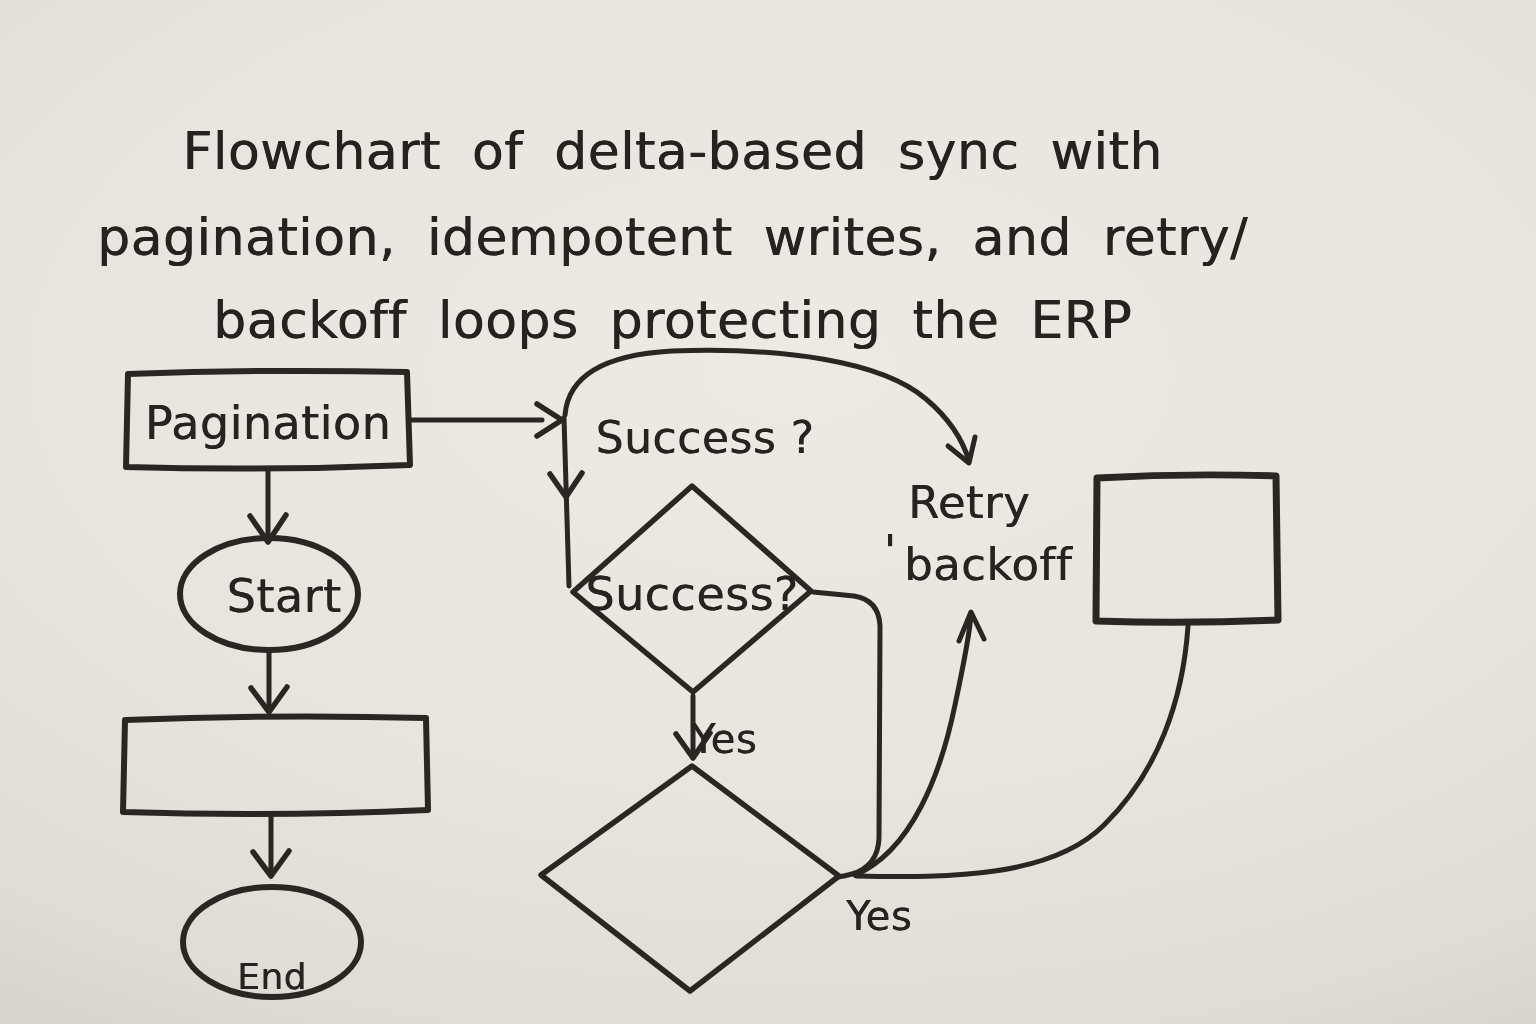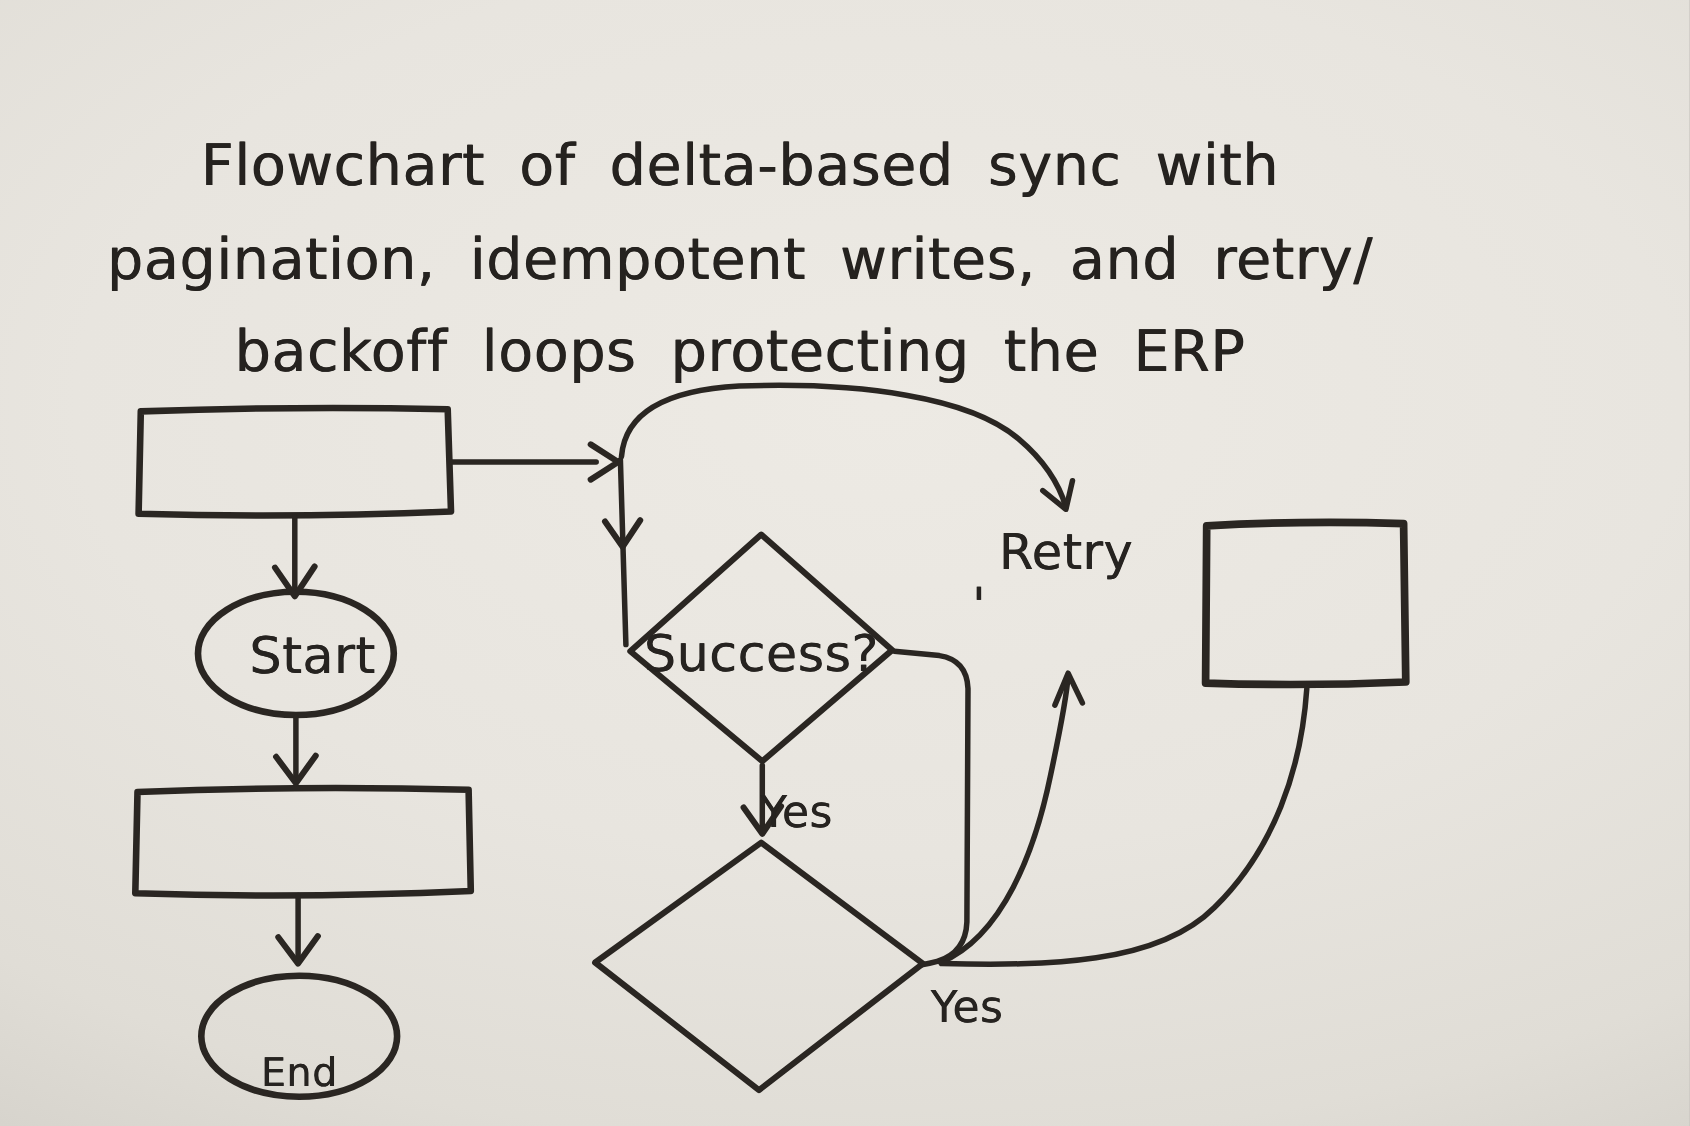--- a/index.html
+++ b/index.html
@@ -97,22 +97,25 @@
 
     <path class="ink" stroke-width="5" d="M 1188 626 C 1183 700 1158 772 1104 825 C 1052 877 952 878 856 876"></path>
   </svg>
 
   <div>
     <div class="title-line" style="top:103px">Flowchart of delta-based sync with</div>
     <div class="title-line" style="top:189px">pagination, idempotent writes, and retry/</div>
     <div class="title-line" style="top:272px">backoff loops protecting the ERP</div>
   </div>
 
+  <div class="lbl" style="left:268px;top:423px;font-size:46px">Pagination</div>
   <div class="lbl" style="left:284px;top:596px;font-size:46px">Start</div>
   <div class="lbl" style="left:272px;top:976px;font-size:36px">End</div>
+  <div class="lbl" style="left:705px;top:437px;font-size:44px">Success ?</div>
   <div class="lbl" style="left:692px;top:594px;font-size:46px">Success?</div>
 
   <div class="lbl" style="left:969px;top:502px;font-size:45px">Retry</div>
   <div class="lbl" style="left:890px;top:551px;font-size:44px">'</div>
+  <div class="lbl" style="left:988px;top:564px;font-size:45px">backoff</div>
   <div class="lbl" style="left:724px;top:739px;font-size:40px">Yes</div>
   <div class="lbl" style="left:879px;top:916px;font-size:40px">Yes</div>
 
 </div>
 
 </body></html>

